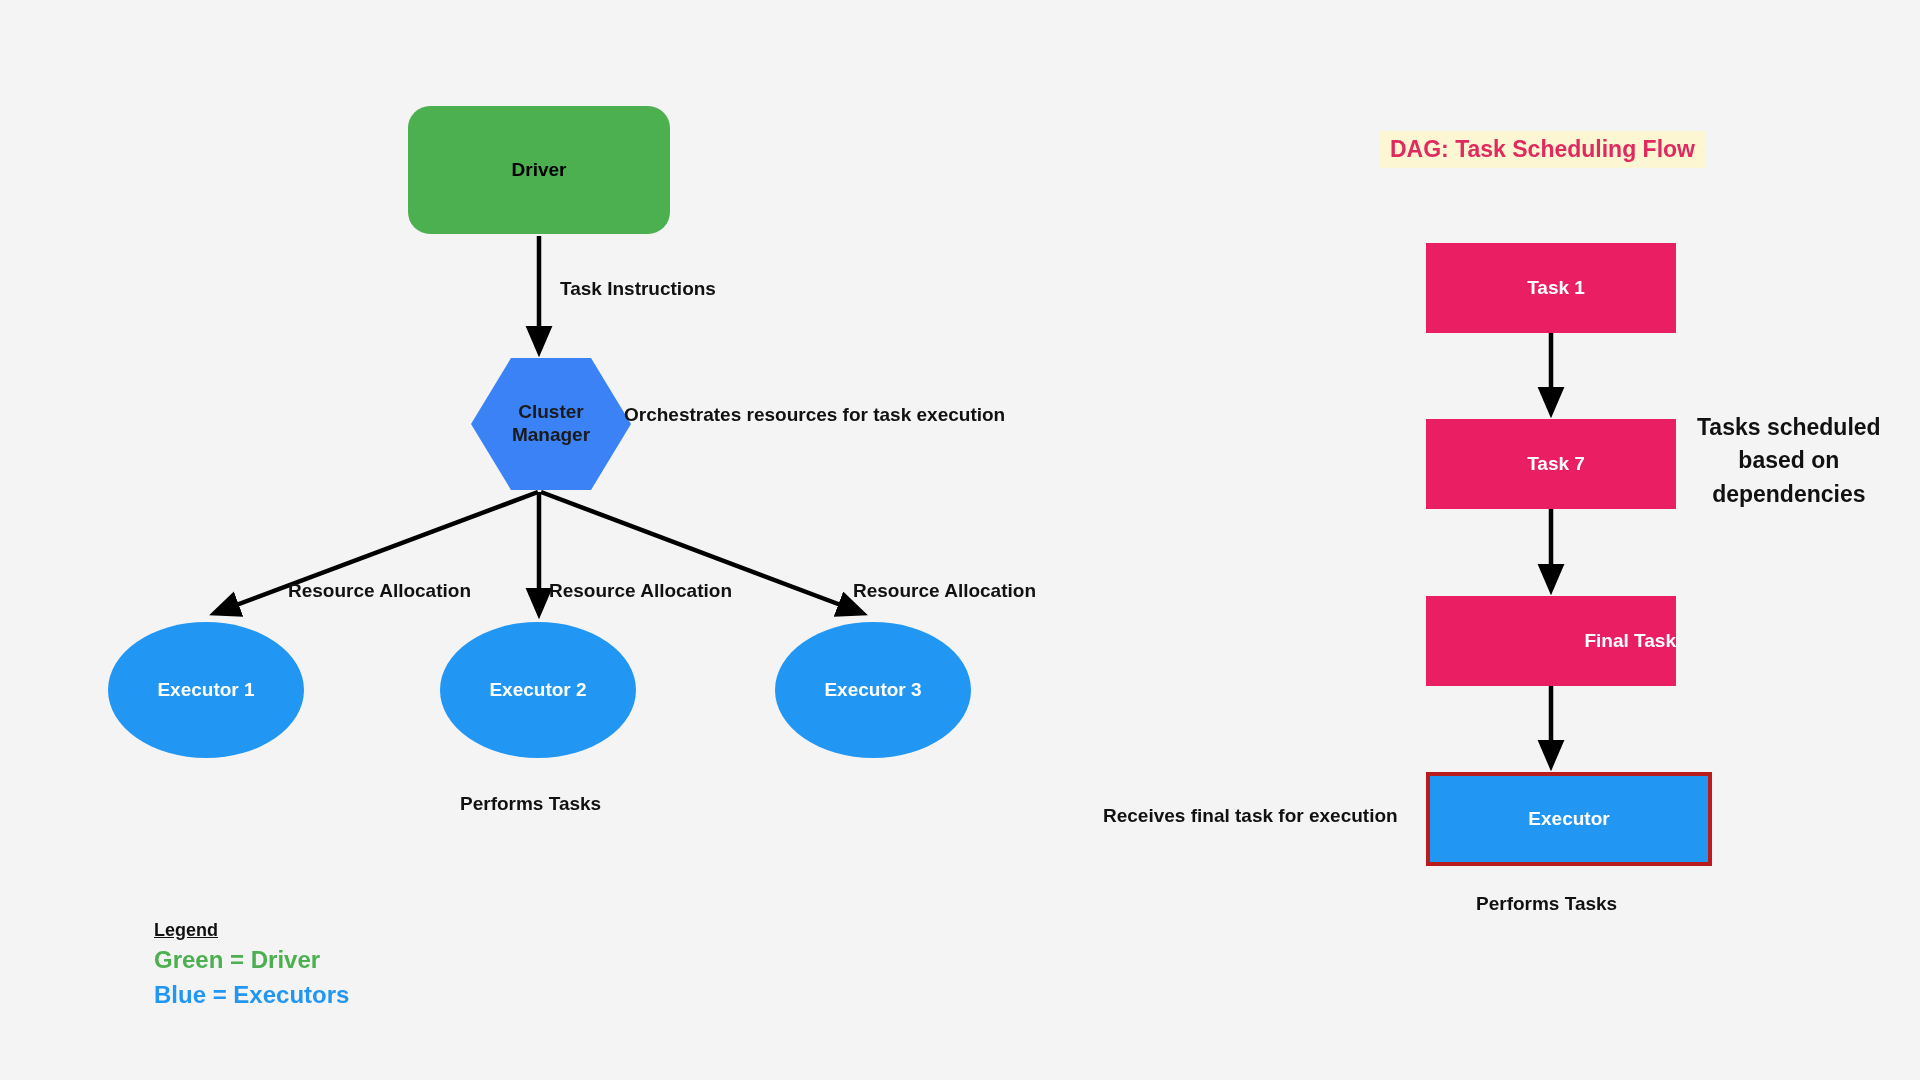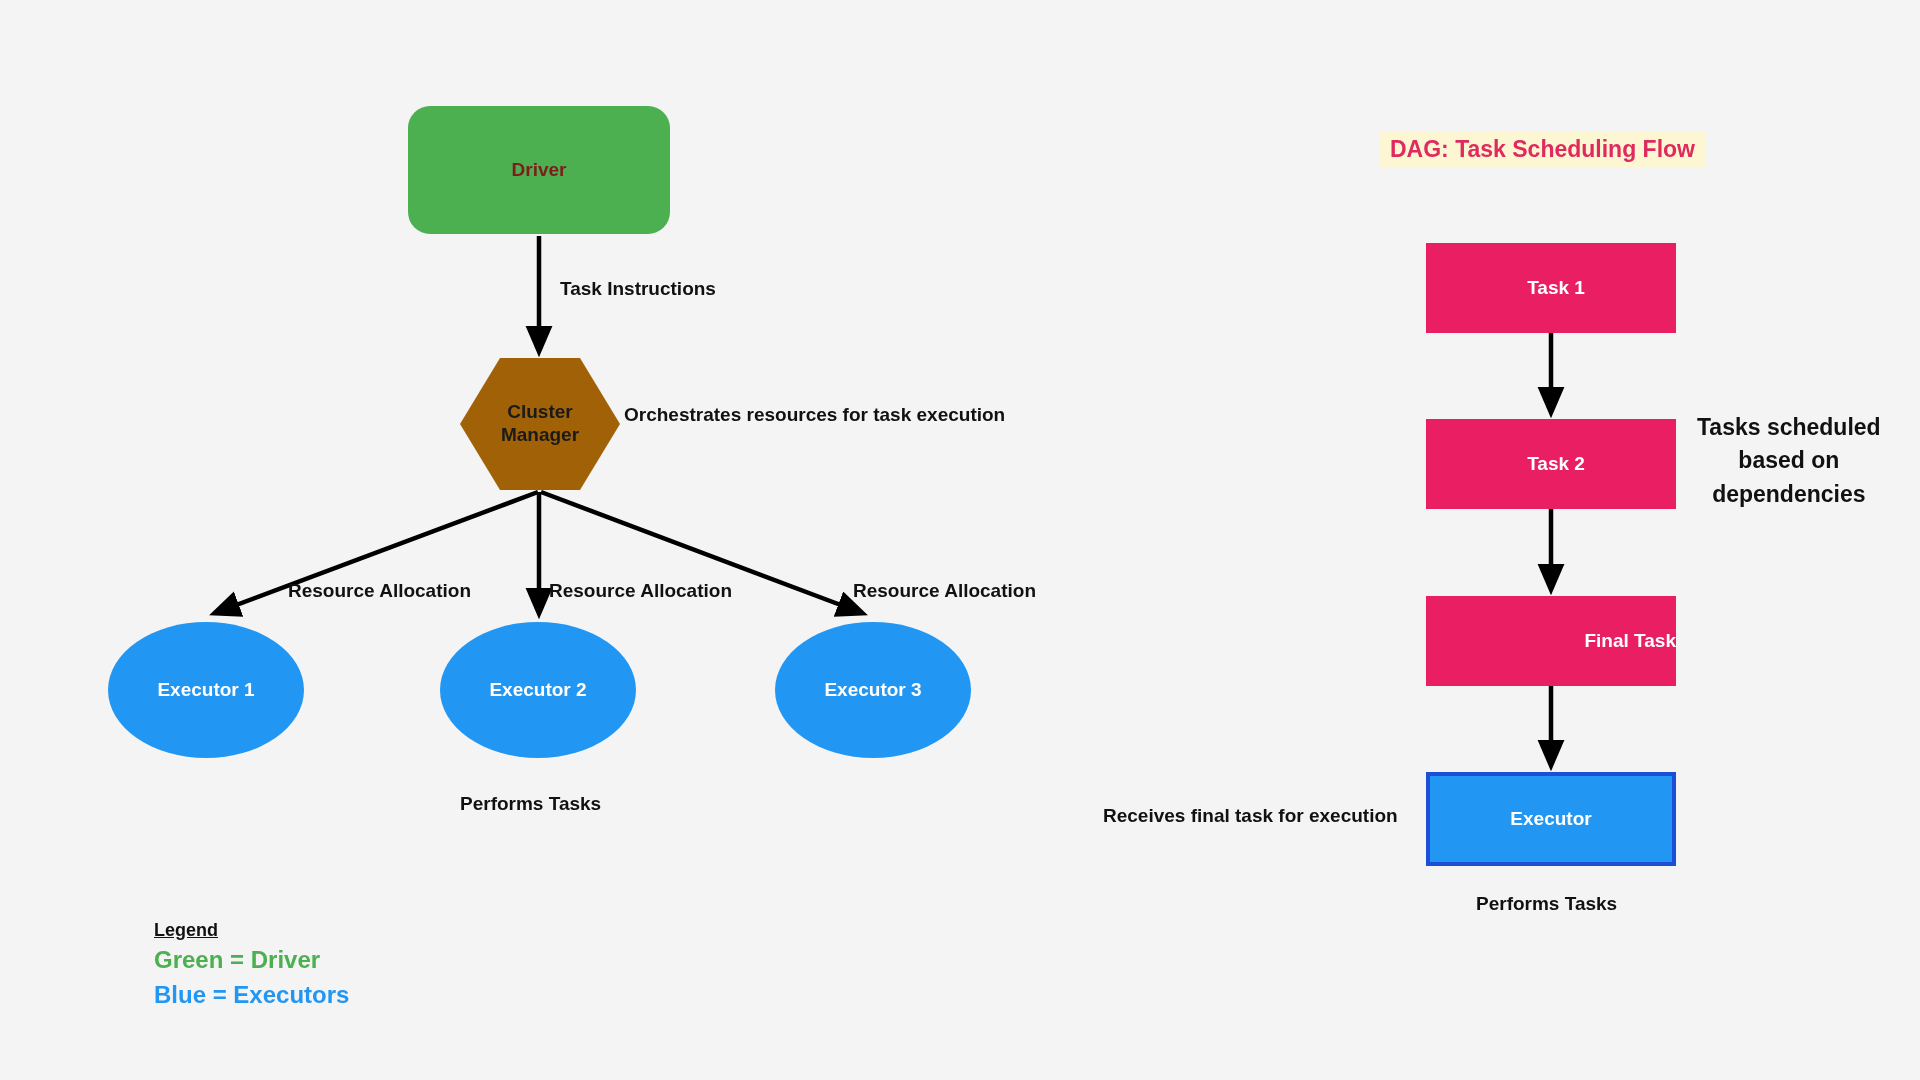--- a/index.html
+++ b/index.html
@@ -51,30 +51,30 @@
 
   .driver-box {
     left: 408px;
     top: 106px;
     width: 262px;
     height: 128px;
     background: #4CAF50;
     border-radius: 22px;
   }
   .driver-box .node-label {
-    color: #7f1d1d;
+    color: #000000;
     font-size: 19px;
   }
 
   .hexagon {
-    left: 460px;
+    left: 471px;
     top: 358px;
     width: 160px;
     height: 132px;
-    background: #a16207;
+    background: #3b82f6;
     clip-path: polygon(25% 0%, 75% 0%, 100% 50%, 75% 100%, 25% 100%, 0% 50%);
   }
   .hexagon .node-label {
     color: #1a1a1a;
     font-size: 19px;
   }
 
   .executor-ellipse {
     width: 196px;
     height: 136px;
@@ -112,24 +112,24 @@
     color: #ffffff;
     font-size: 19px;
   }
   .task-1 { left: 1426px; top: 243px; }
   .task-2 { left: 1426px; top: 419px; }
   .task-final { left: 1426px; top: 596px; justify-content: flex-end; }
 
   .dag-executor-box {
     left: 1426px;
     top: 772px;
-    width: 250px;
+    width: 286px;
     height: 94px;
     background: #2196F3;
-    border: 4px solid #1d4ed8;
+    border: 4px solid #b91c1c;
   }
   .dag-executor-box .node-label {
     color: #ffffff;
     font-size: 19px;
   }
 
   
   .annot {
     position: absolute;
     color: #111111;
@@ -235,21 +235,21 @@
     <div class="legend-row legend-blue">Blue = Executors</div>
   </div>
 
   <div class="dag-title">DAG: Task Scheduling Flow</div>
 
   <div class="node task-box task-1">
     <span class="node-label">Task 1</span>
   </div>
 
   <div class="node task-box task-2">
-    <span class="node-label">Task 2</span>
+    <span class="node-label">Task 7</span>
   </div>
 
   <div class="annot multiline a-tasks-sched">Tasks scheduled
 based on
 dependencies</div>
 
   <div class="node task-box task-final">
     <span class="node-label">Final Task</span>
   </div>
 

